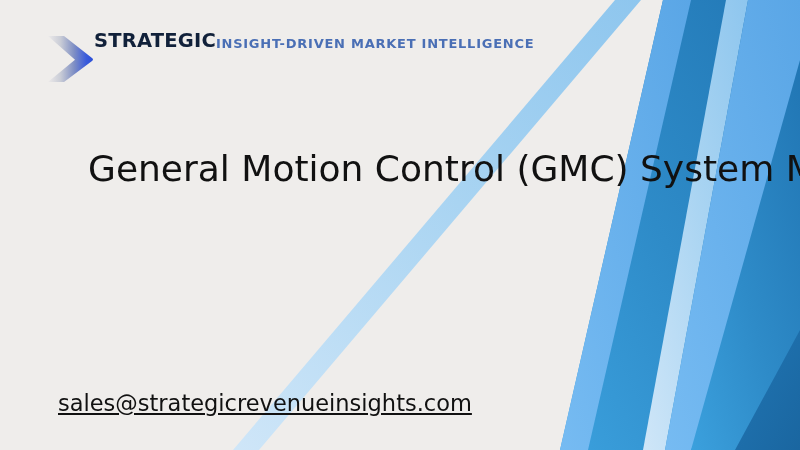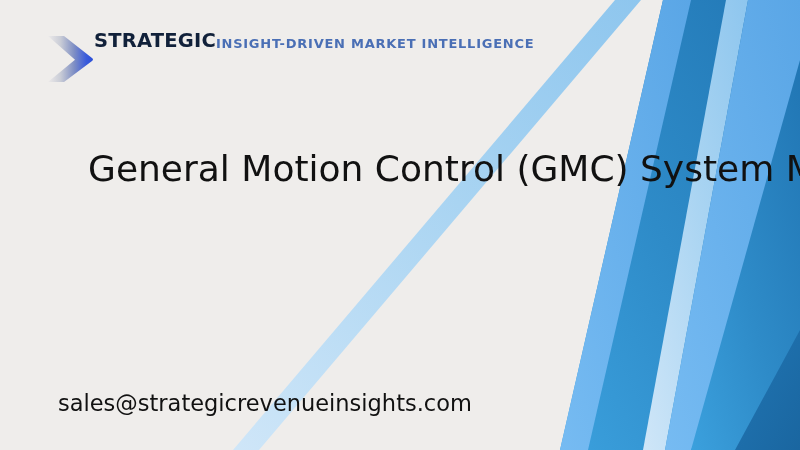--- a/index.html
+++ b/index.html
@@ -76,20 +76,21 @@
 
   
   #contact-email {
     position: absolute;
     left: 58px;
     top: 389px;
     font-size: 22.5px;
     line-height: 28px;
     color: #111111;
     white-space: nowrap;
+    text-decoration: underline;
   }
 </style>
 </head>
 <body>
 
 <div id="slide">
 
   <svg id="decor" viewBox="0 0 800 450" preserveAspectRatio="none" aria-hidden="true">
     <defs>
       <linearGradient id="gradMain" x1="0" y1="1" x2="1" y2="0">

